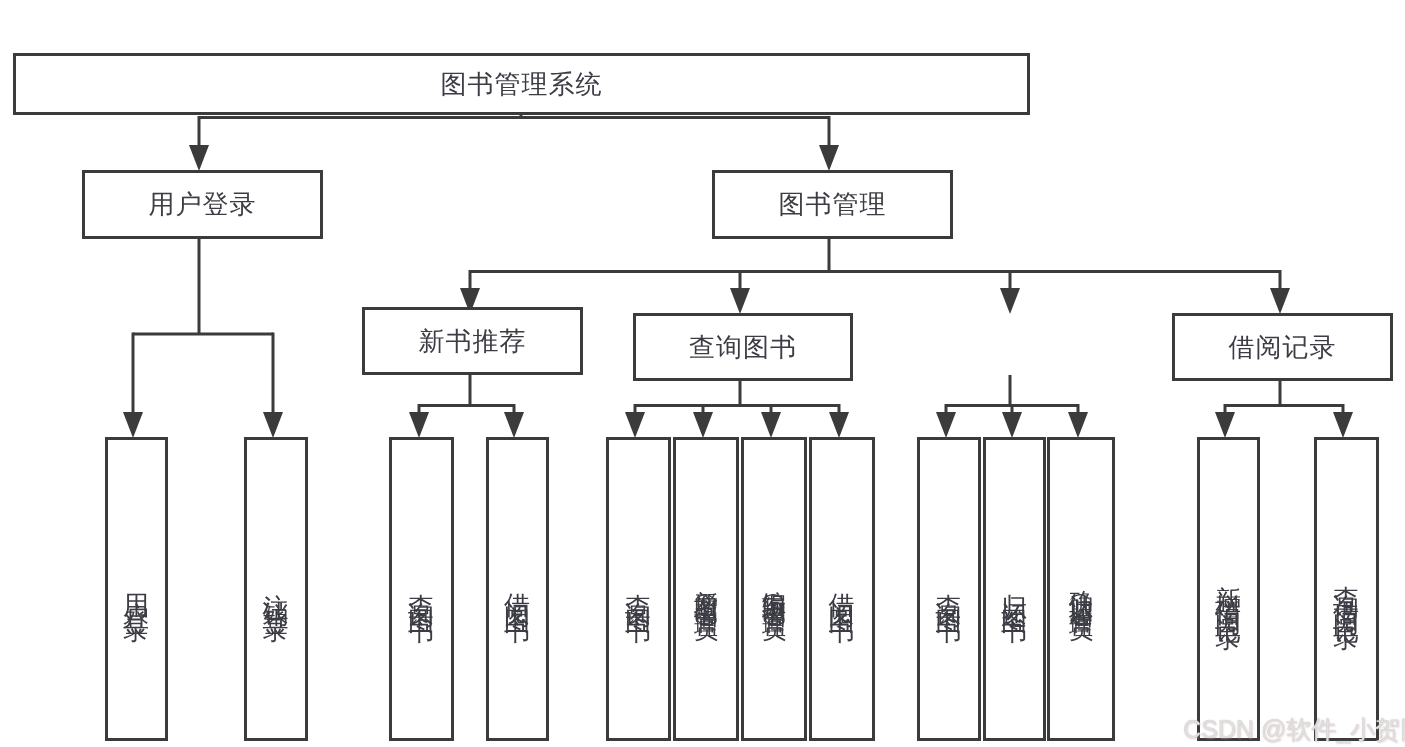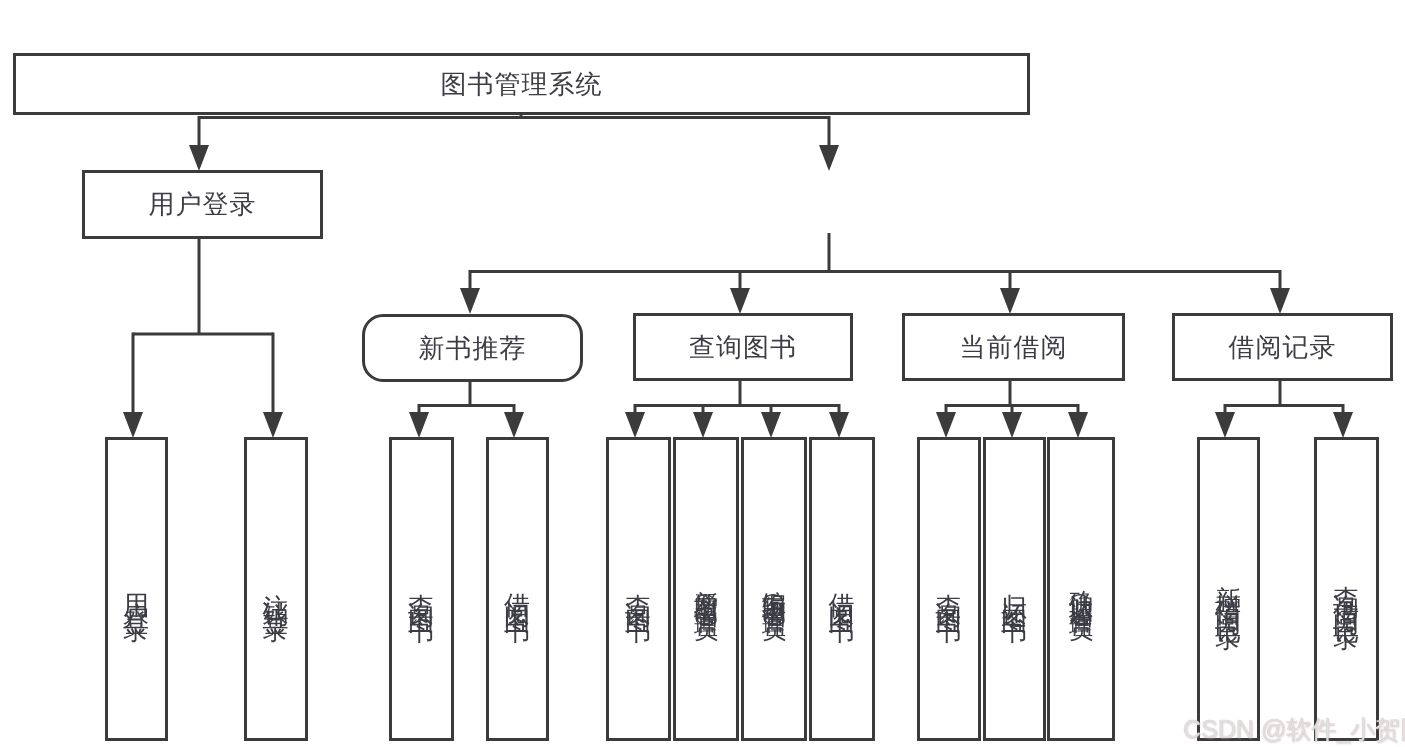--- a/index.html
+++ b/index.html
@@ -144,30 +144,30 @@
     </g>
   </svg>
 
   <div class="node" style="left:13px; top:13px; width:1011px; height:56px;margin-top:40px;">
     <span>图书管理系统</span>
   </div>
 
   <div class="node" style="left:82px; top:170px; width:235px; height:63px;">
     <span>用户登录</span>
   </div>
-
-  <div class="node" style="left:362px; top:314px; width:215px; height:62px;border-radius:21px;">
+  <div class="node" style="left:712px; top:170px; width:235px; height:63px;">
+    <span>图书管理</span>
+  </div>
+
+  <div class="node" style="left:362px; top:307px; width:215px; height:62px;">
     <span>新书推荐</span>
   </div>
   <div class="node" style="left:633px; top:313px; width:214px; height:62px;">
     <span>查询图书</span>
   </div>
-  <div class="node" style="left:902px; top:313px; width:217px; height:62px;">
-    <span>当前借阅</span>
-  </div>
   <div class="node" style="left:1172px; top:313px; width:215px; height:62px;">
     <span>借阅记录</span>
   </div>
 
   <div class="leaf" style="left:105px; width:57px;">
     <span class="vtext">用户登录</span>
   </div>
   <div class="leaf" style="left:244px; width:58px;">
     <span class="vtext">注销登录</span>
   </div>

